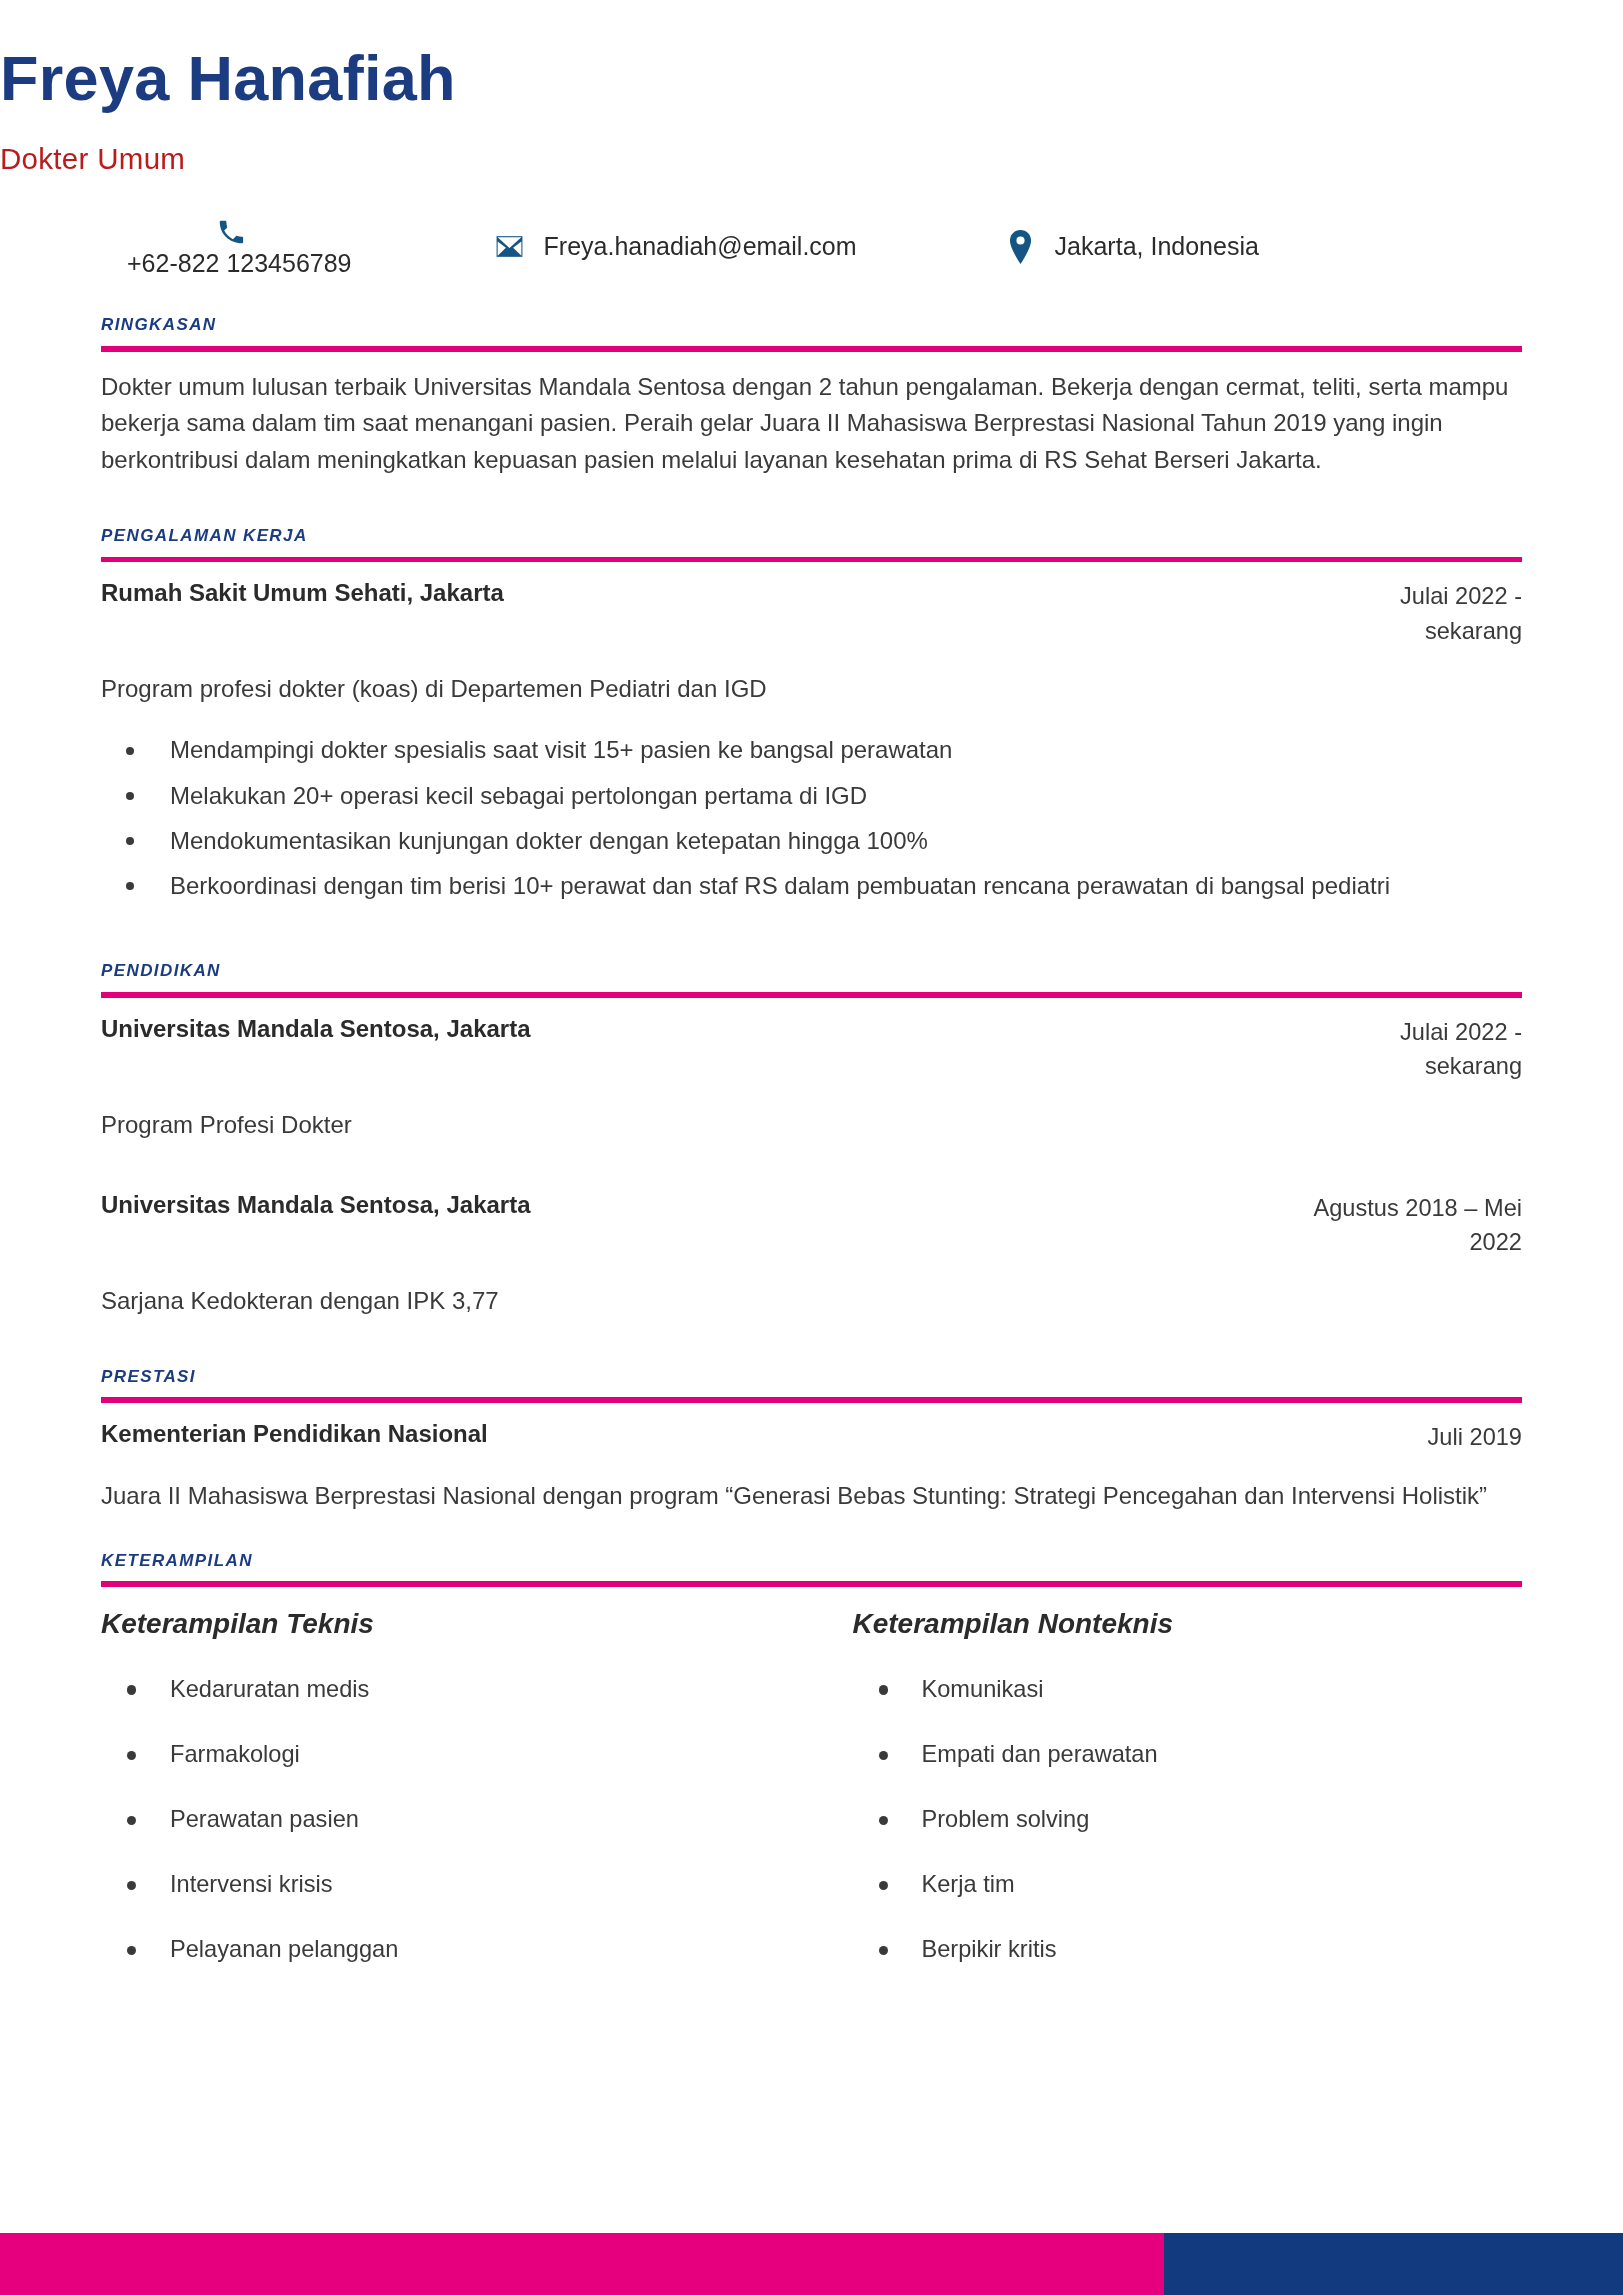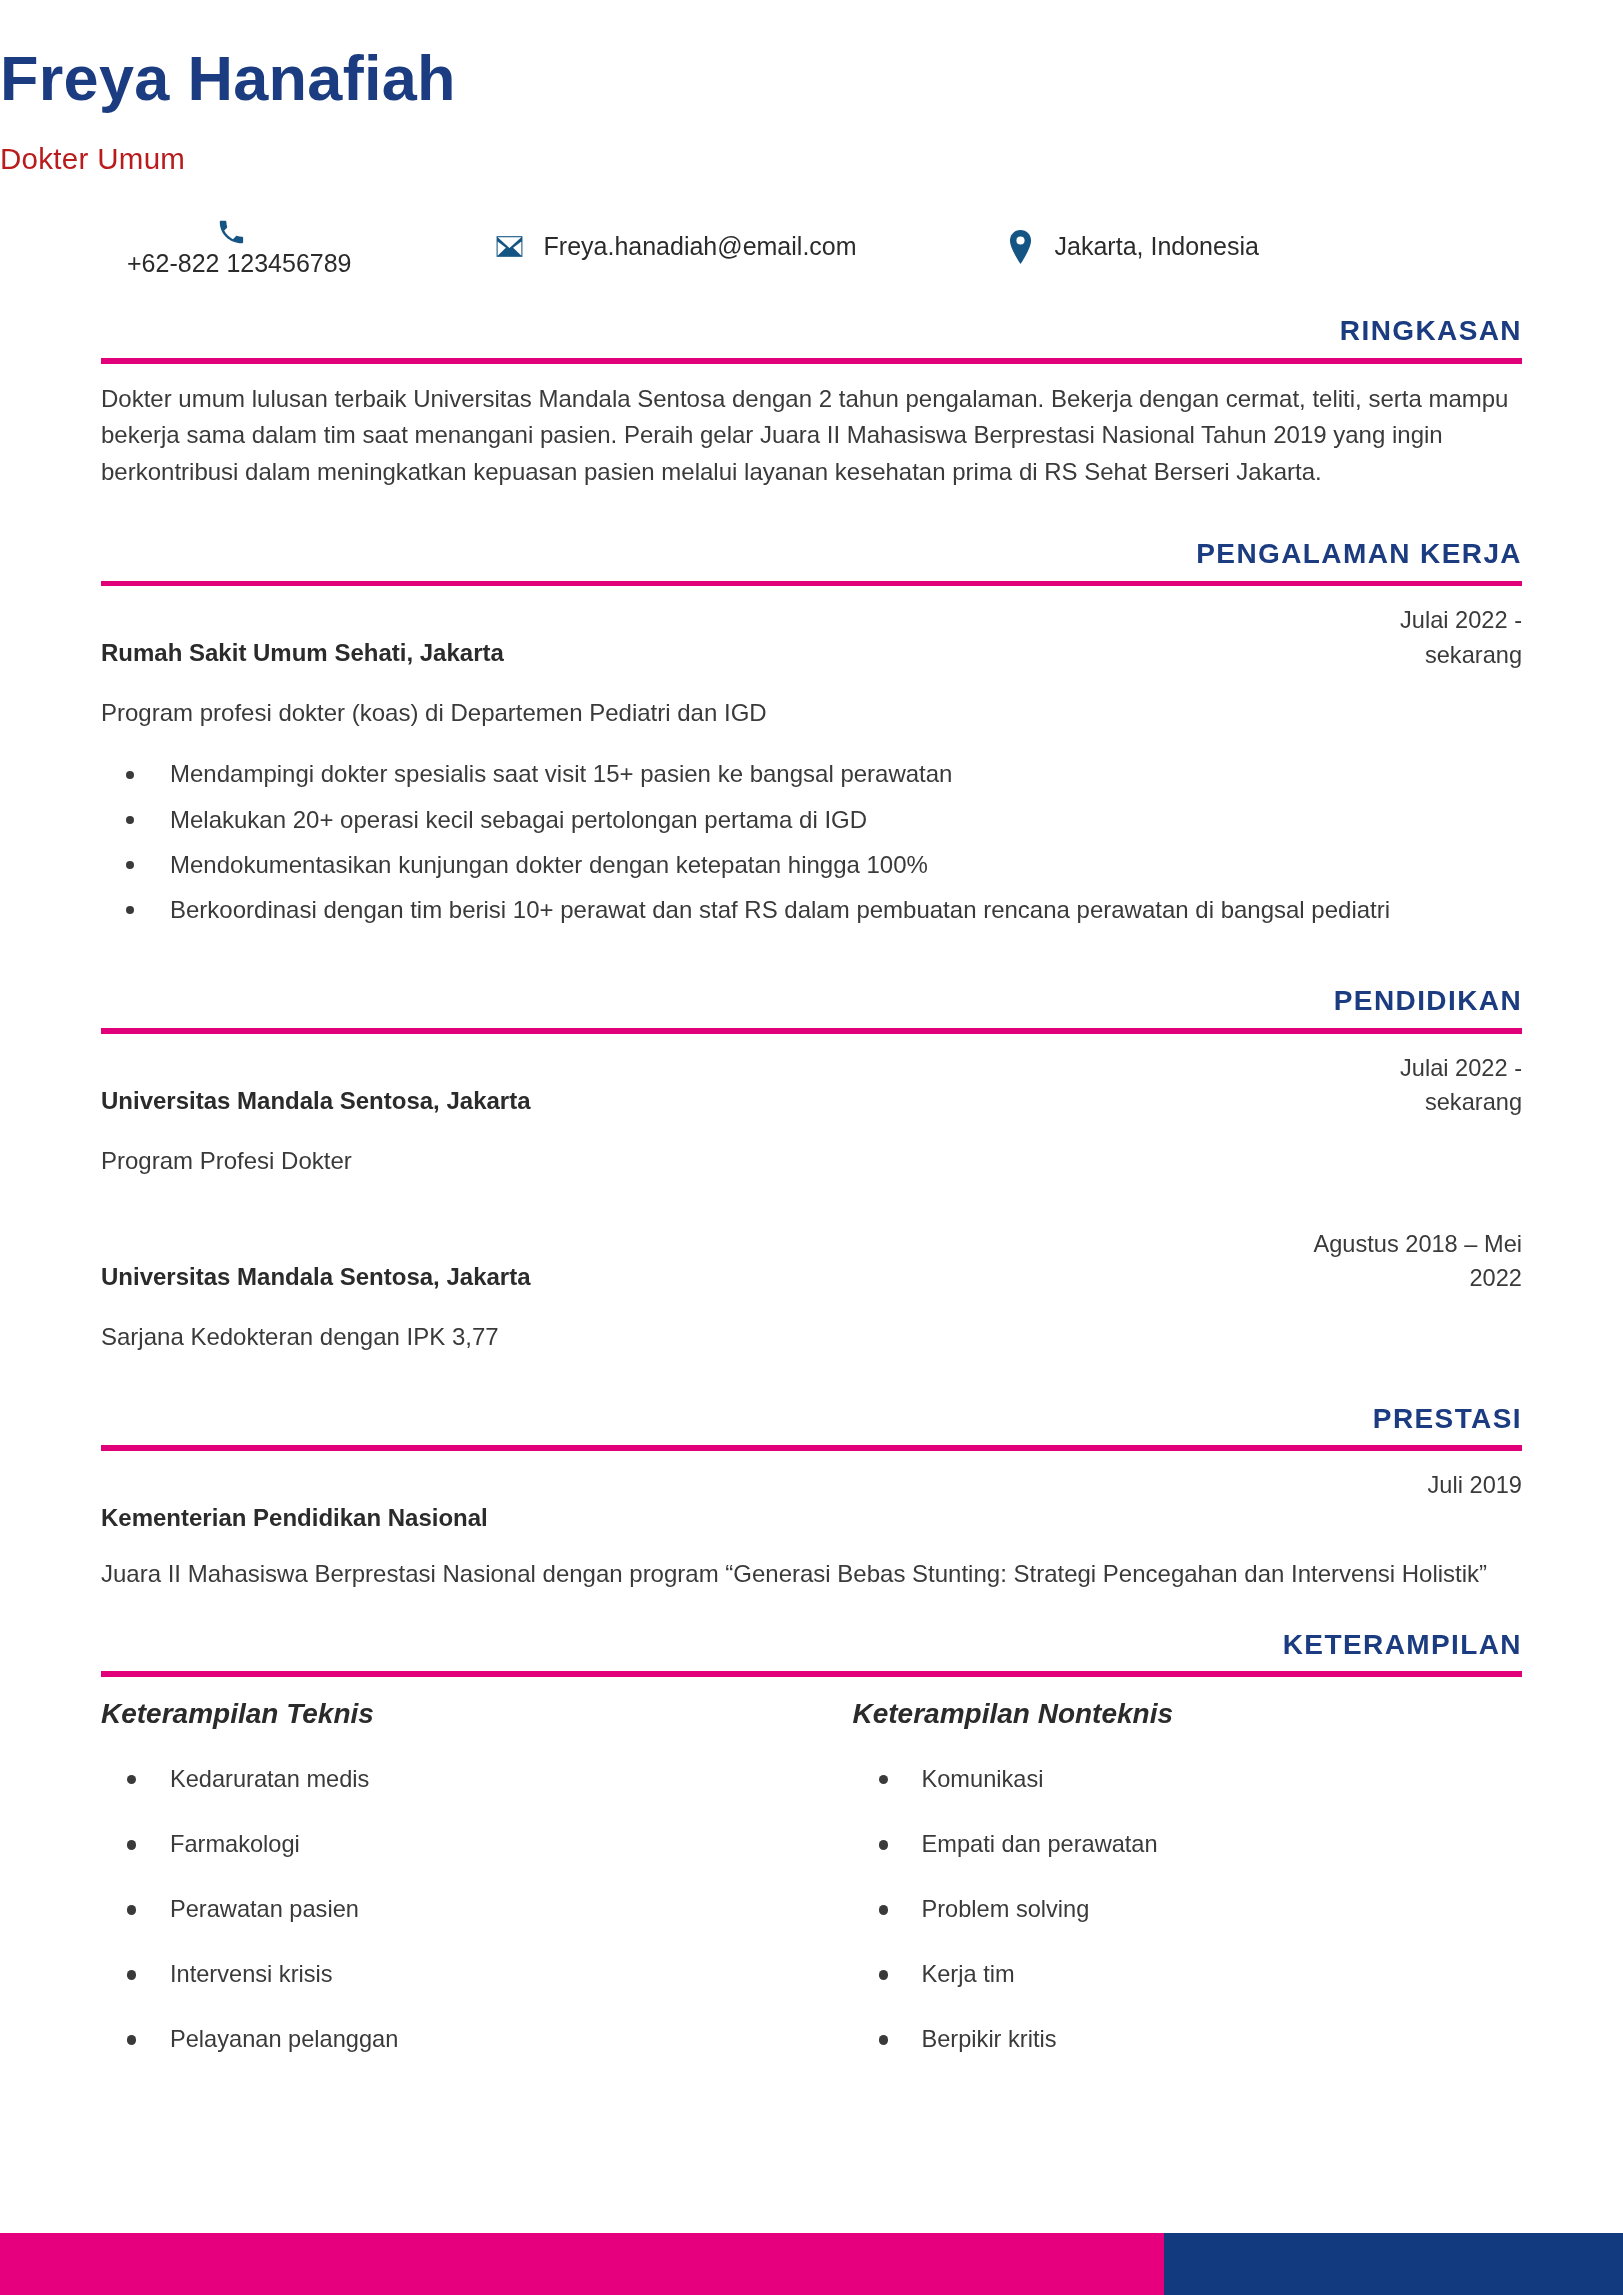--- a/index.html
+++ b/index.html
@@ -70,25 +70,26 @@
   .contact-item .ci-icon svg { display: block; }
   .c-phone { margin-left: 26px; flex-direction: column; }
   .c-email { margin-left: 141px; }
   .c-loc   { margin-left: 147px; }
 
   
   .section {
     padding: 0 101px;
   }
   .section-title {
-    text-align: right;
-    font-size: 28px;
+    text-align: left;
+    font-size: 17px;
     font-weight: bold;
     color: #1b3c80;
     letter-spacing: 1.4px;
+    font-style: italic;
   }
   .section-rule {
     height: 5.9px;
     background: #e2007a;
     margin-top: 10.5px;
   }
   .section-body {
     padding-top: 17px;
   }
   .gap-md { height: 37px; }
@@ -107,21 +108,20 @@
     display: flex;
     align-items: flex-start;
     justify-content: space-between;
   }
   .entry-org {
     font-size: 24px;
     font-weight: bold;
     color: #2b2b2b;
     flex: 1 1 auto;
     padding-right: 39px;
-    margin-top: 36px;
   }
   .entry-date {
     font-size: 23.6px;
     color: #3a3a3a;
     text-align: right;
     width: 216px;
     flex: 0 0 auto;
     line-height: 1.45;
   }
   .entry-sub {

